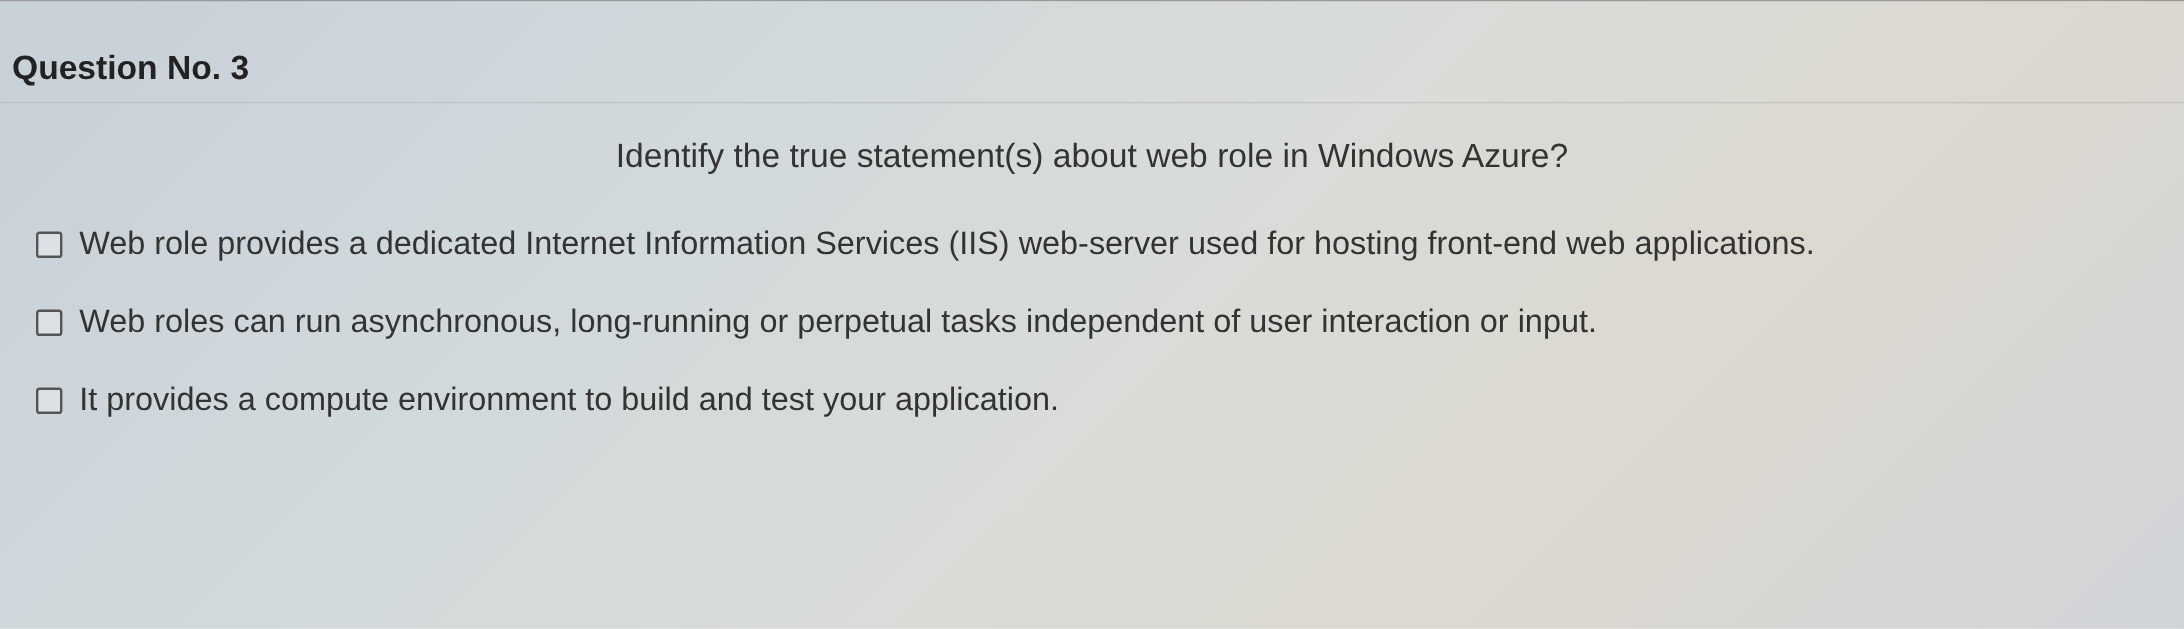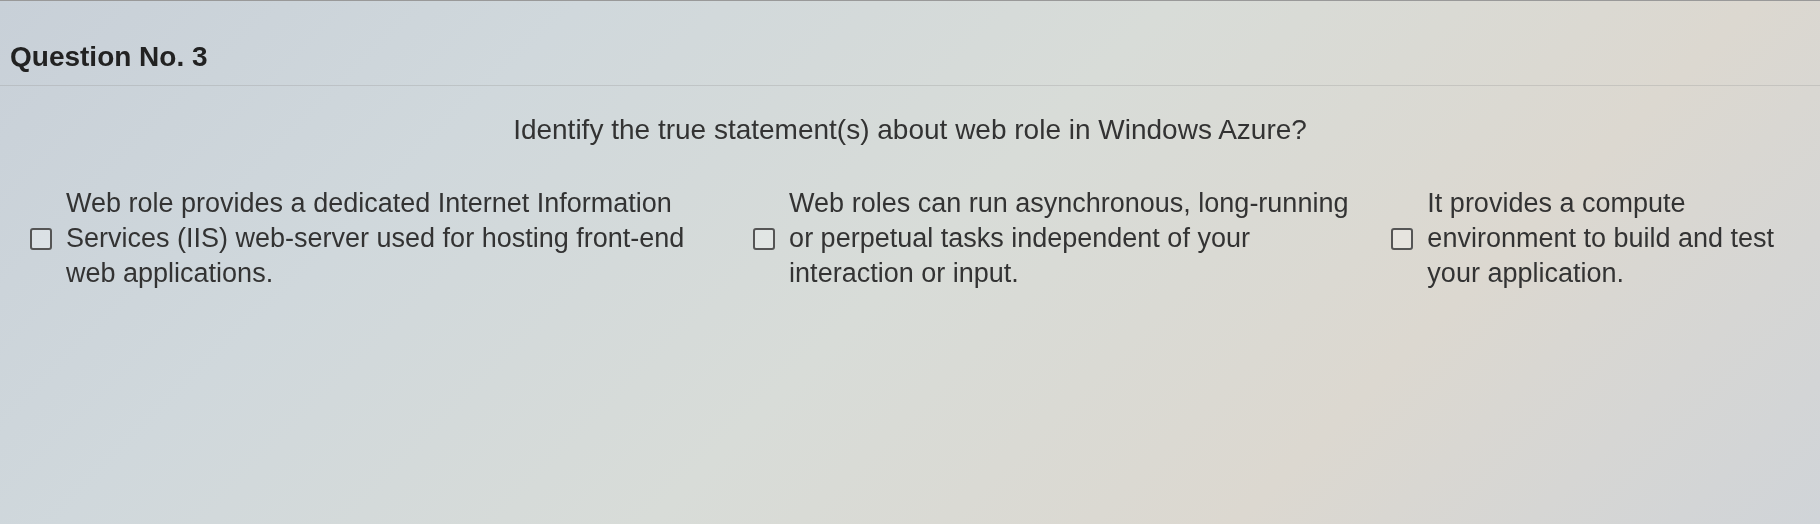--- a/index.html
+++ b/index.html
@@ -32,20 +32,21 @@
       padding: 28px 30px 20px 30px;
     }
     .question-prompt {
       font-size: 28px;
       color: #333;
       margin-bottom: 40px;
       text-align: center;
     }
     .options-list {
       display: flex;
+      flex-direction: column;
       gap: 30px;
     }
     .option-row {
       display: flex;
       align-items: center;
       gap: 14px;
     }
     .checkbox {
       width: 22px;
       height: 22px;
@@ -68,21 +69,21 @@
   <div class="question-header">Question No. 3</div>
   <div class="question-body">
     <div class="question-prompt">Identify the true statement(s) about web role in Windows Azure?</div>
     <div class="options-list">
       <div class="option-row">
         <div class="checkbox"></div>
         <div class="option-label">Web role provides a dedicated Internet Information Services (IIS) web-server used for hosting front-end web applications.</div>
       </div>
       <div class="option-row">
         <div class="checkbox"></div>
-        <div class="option-label">Web roles can run asynchronous, long-running or perpetual tasks independent of your interaction or input.</div>
+        <div class="option-label">Web roles can run asynchronous, long-running or perpetual tasks independent of user interaction or input.</div>
       </div>
       <div class="option-row">
         <div class="checkbox"></div>
         <div class="option-label">It provides a compute environment to build and test your application.</div>
       </div>
     </div>
   </div>
 </div>
 
 </body></html>

